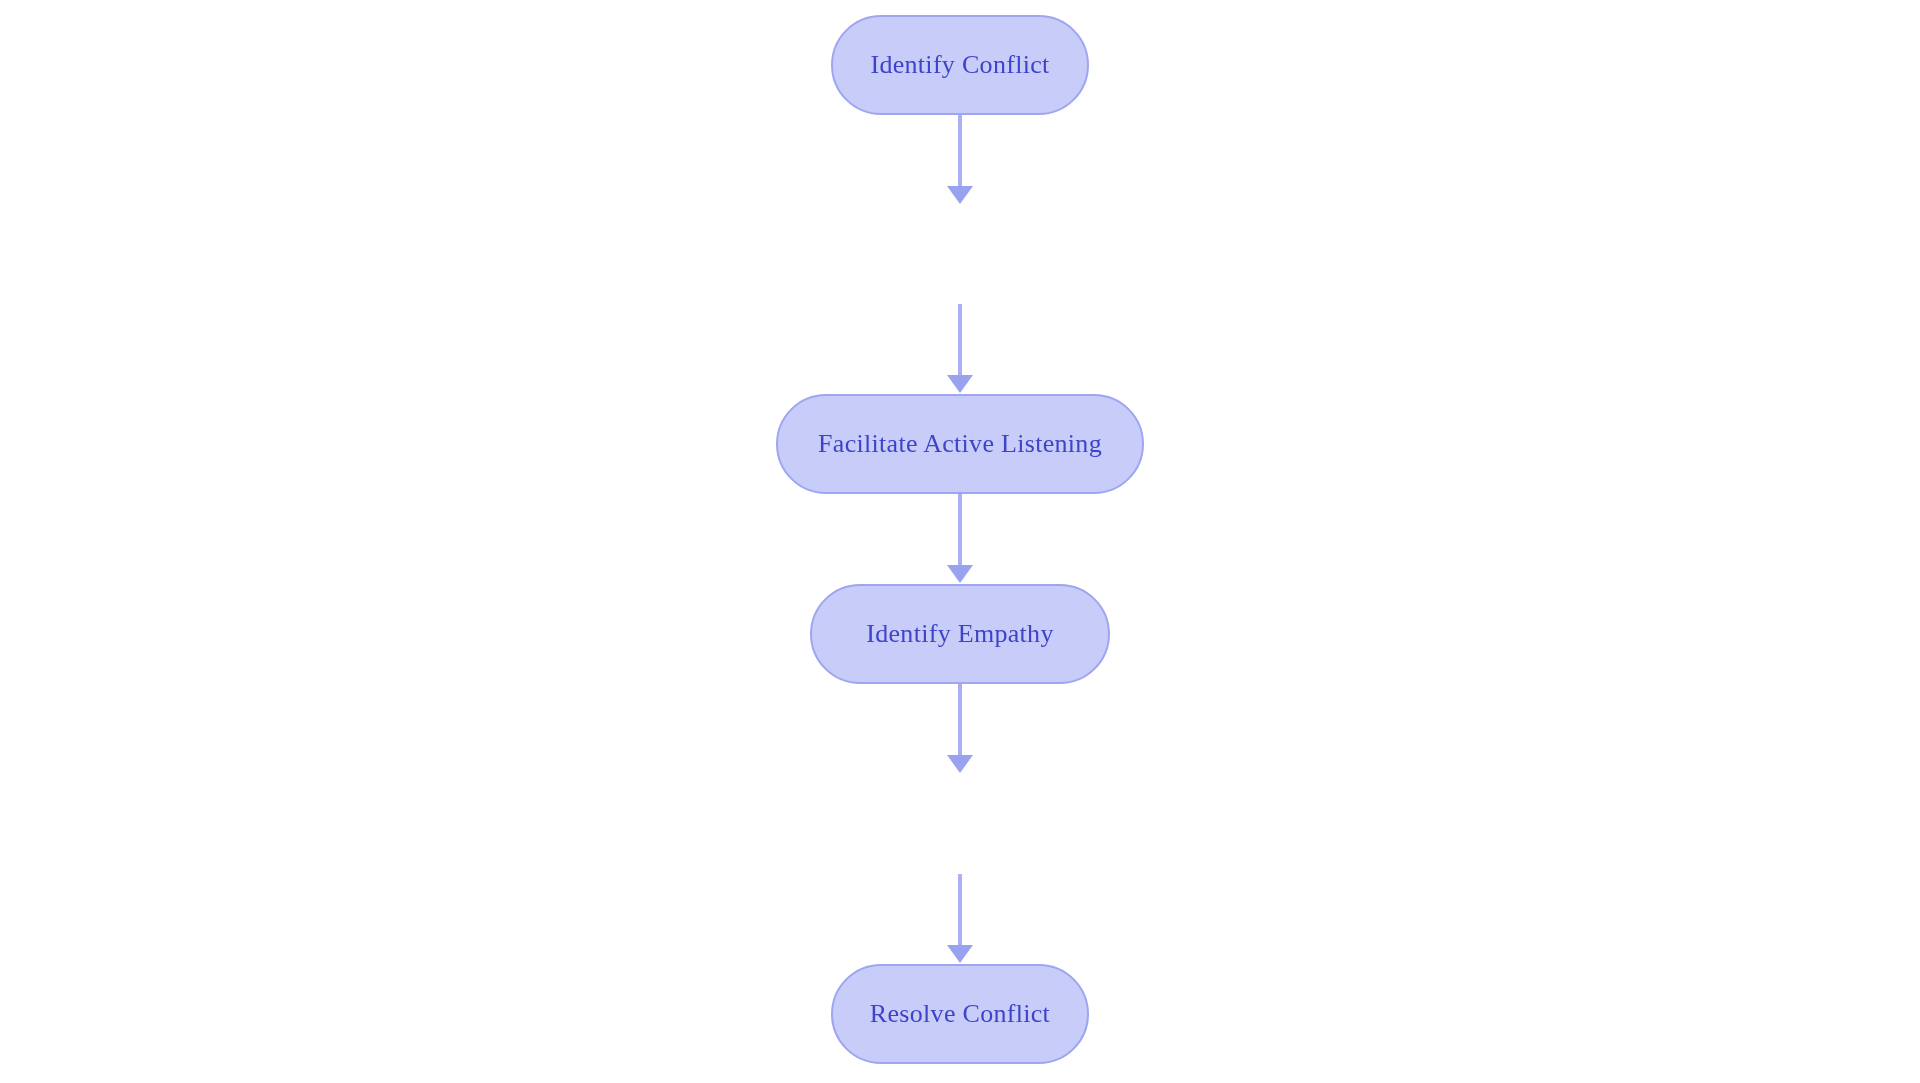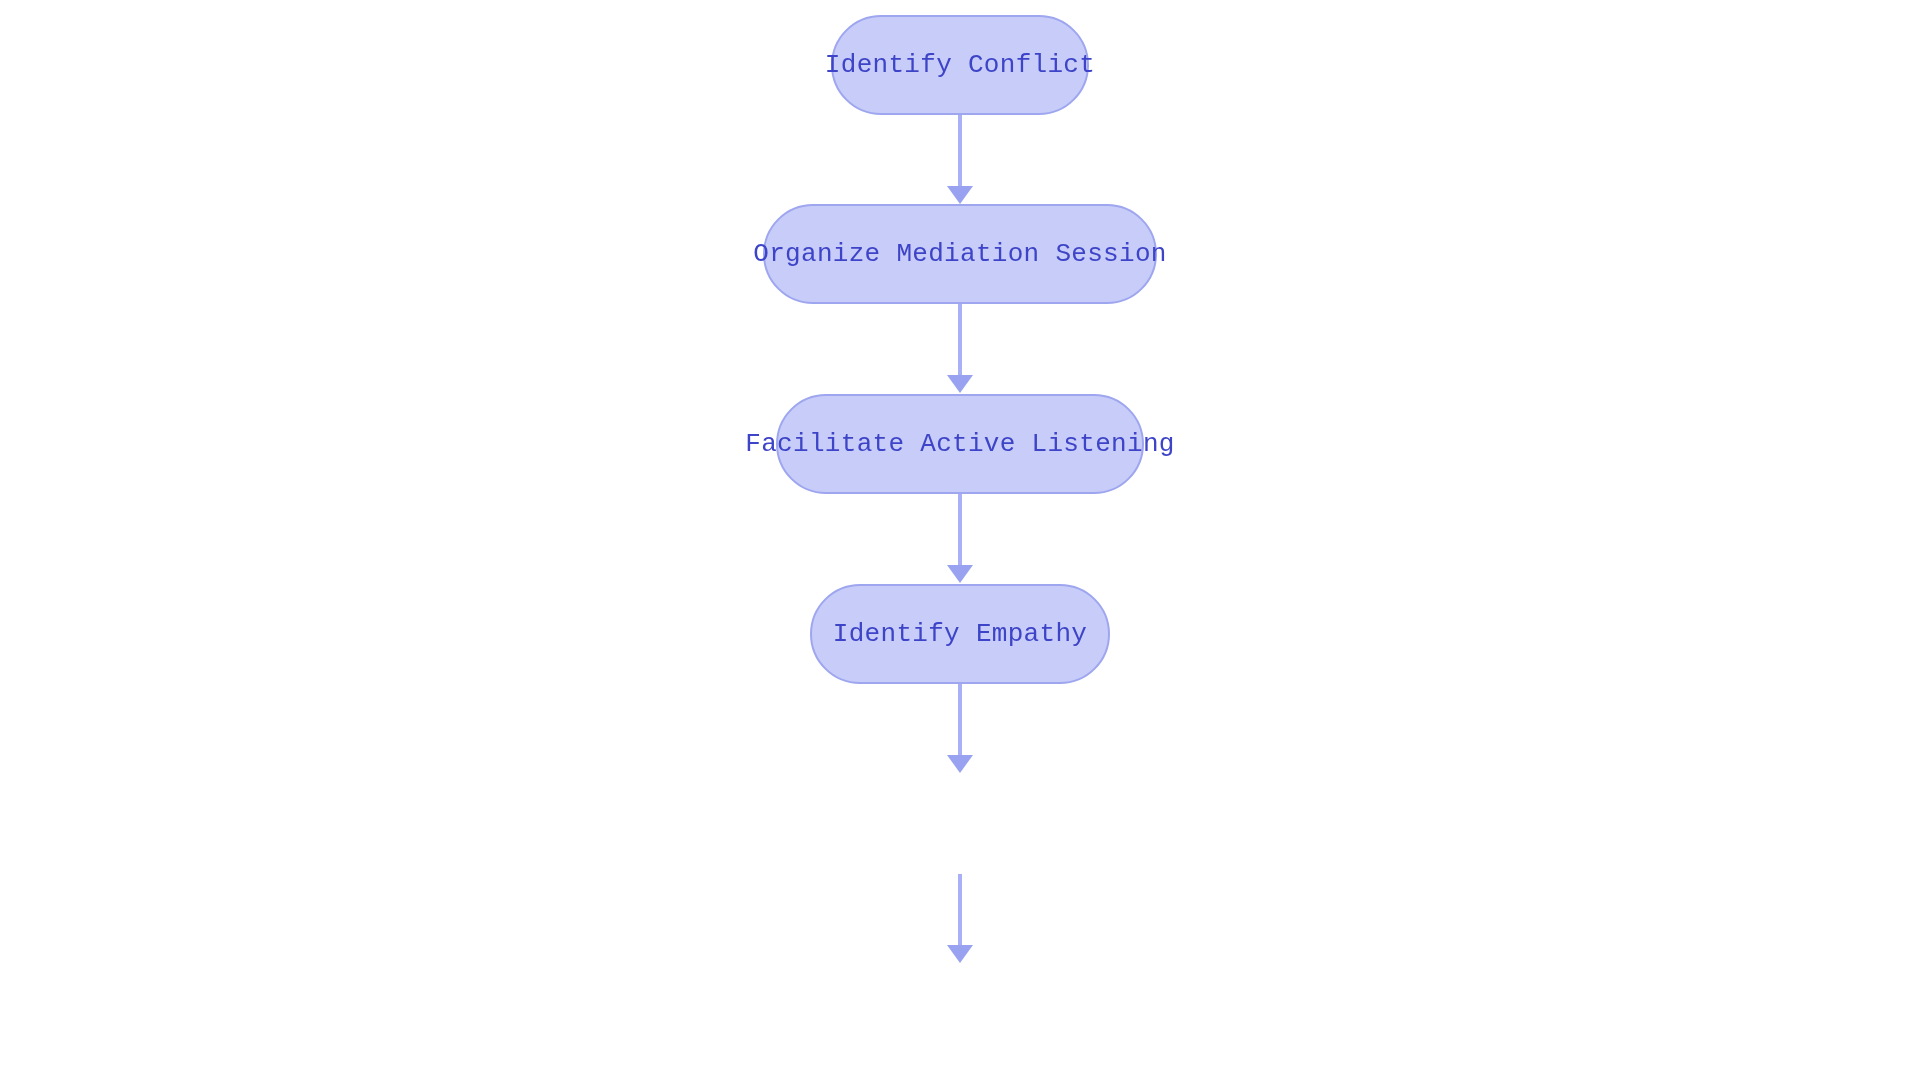--- a/index.html
+++ b/index.html
@@ -5,21 +5,21 @@
   html, body {
     margin: 0;
     padding: 0;
     background: #ffffff;
   }
   .canvas {
     position: relative;
     width: 1920px;
     height: 1083px;
     background: var(--bg, #ffffff);
-    font-family: Liberation Mono, monospace;
+    font-family: Liberation Serif, serif;
     overflow: hidden;
   }
   .node {
     position: absolute;
     height: 100px;
     box-sizing: border-box;
     border-radius: 50px;
     background: var(--node-fill, #c8ccf8);
     border: 2px solid var(--node-border, #9ea6f0);
     display: flex;
@@ -76,23 +76,20 @@
 
   <div class="node n0">
     <span>Identify Conflict</span>
   </div>
 
   <div class="arrow a0">
     <div class="shaft"></div>
     <div class="head"></div>
   </div>
 
-  <div class="node n1">
-    <span>Organize Mediation Session</span>
-  </div>
 
   <div class="arrow a1">
     <div class="shaft"></div>
     <div class="head"></div>
   </div>
 
   <div class="node n2">
     <span>Facilitate Active Listening</span>
   </div>
 
@@ -109,14 +106,17 @@
     <div class="shaft"></div>
     <div class="head"></div>
   </div>
 
 
   <div class="arrow a4">
     <div class="shaft"></div>
     <div class="head"></div>
   </div>
 
+  <div class="node n5">
+    <span>Resolve Conflict</span>
+  </div>
 
 </div>
 
 </body></html>

